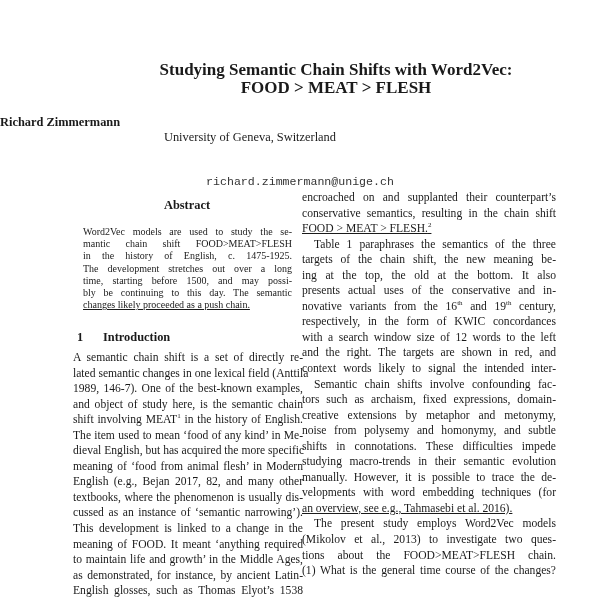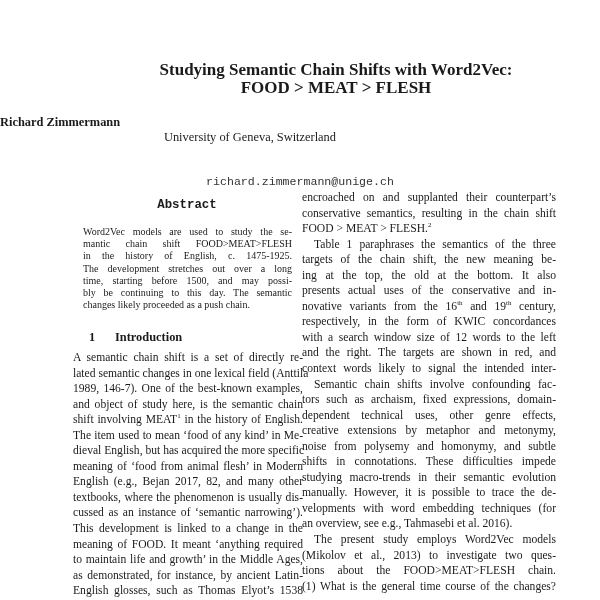--- a/index.html
+++ b/index.html
@@ -4,31 +4,31 @@
 <style>
   html, body { margin:0; padding:0; }
   body { width:600px; height:600px; background:#ffffff; overflow:hidden; position:relative; font-family:"Liberation Serif", serif; color:#1a1a1a; }
   .page { position:absolute; left:0; top:0; width:600px; height:600px; }
   .title { position:absolute; left:0; width:600px; text-align:center; font-weight:bold; font-size:17px; line-height:18px;margin-left:36px; }
   .title1 { top:61px; }
   .title2 { top:79px; }
   .author { position:absolute; left:0; width:480px; font-weight:bold; font-size:12.4px; top:115px; }
   .affil { position:absolute; left:0; width:500px; text-align:center; font-size:12.4px; top:130px; }
   .email { position:absolute; left:0; width:600px; text-align:center; font-family:"Liberation Mono", monospace; font-size:11.6px; top:145px; color:#333;margin-top:30px; }
-  .abs-head { position:absolute; left:73px; width:228px; text-align:center; font-weight:bold; font-size:12.4px; top:198px;font-family:Liberation Mono, monospace; }
+  .abs-head { position:absolute; left:73px; width:228px; text-align:center; font-weight:bold; font-size:12.4px; top:198px; }
   .abs-body { position:absolute; left:83px; width:209px; top:226px; font-size:10px; line-height:12.2px; text-align:justify; }
-  .sec-head { position:absolute; left:89px; top:330px; font-weight:bold; font-size:12.4px; }
+  .sec-head { position:absolute; left:77px; top:330px; font-weight:bold; font-size:12.4px; }
   .sec-head .num { display:inline-block; width:26px; }
   .col { position:absolute; font-size:11.6px; line-height:15.55px; text-align:justify; }
   .left { left:73px; width:230px; top:350px; }
   .right { left:302px; width:254px; top:190px; }
   .indent { text-indent:12px; }
   sup { font-size:7px; line-height:0; vertical-align:super; }
   .line { display:block; text-align:justify; text-align-last:justify; white-space:nowrap; }
-  .line.last { text-align-last:left; }
+  .line.last { text-align-last:left;text-decoration:underline; }
 </style>
 </head>
 <body>
 
 <div class="page">
 
   <div class="title title1">Studying Semantic Chain Shifts with Word2Vec:</div>
   <div class="title title2">FOOD &gt; MEAT &gt; FLESH</div>
   <div class="author">Richard Zimmermann</div>
   <div class="affil">University of Geneva, Switzerland</div>
@@ -78,21 +78,20 @@
     <span class="line">targets of the chain shift, the new meaning be-</span>
     <span class="line">ing at the top, the old at the bottom.   It also</span>
     <span class="line">presents actual uses of the conservative and in-</span>
     <span class="line"><span>novative variants from the 16</span><sup>th</sup><span> and 19</span><sup>th</sup><span> century,</span></span>
     <span class="line">respectively, in the form of KWIC concordances</span>
     <span class="line">with a search window size of 12 words to the left</span>
     <span class="line">and the right.  The targets are shown in red, and</span>
     <span class="line">context words likely to signal the intended inter-</span>
     <span class="line indent">Semantic chain shifts involve confounding fac-</span>
     <span class="line">tors such as archaism, fixed expressions, domain-</span>
-    <span class="line">dependent technical uses, other genre effects,</span>
     <span class="line">creative extensions by metaphor and metonymy,</span>
     <span class="line">noise from polysemy and homonymy, and subtle</span>
     <span class="line">shifts in connotations.  These difficulties impede</span>
     <span class="line">studying macro-trends in their semantic evolution</span>
     <span class="line">manually.  However, it is possible to trace the de-</span>
     <span class="line">velopments with word embedding techniques (for</span>
     <span class="line last">an overview, see e.g., Tahmasebi et al. 2016).</span>
     <span class="line indent">The present study employs Word2Vec models</span>
     <span class="line">(Mikolov et al., 2013) to investigate two ques-</span>
     <span class="line">tions about the FOOD&gt;MEAT&gt;FLESH chain.</span>

